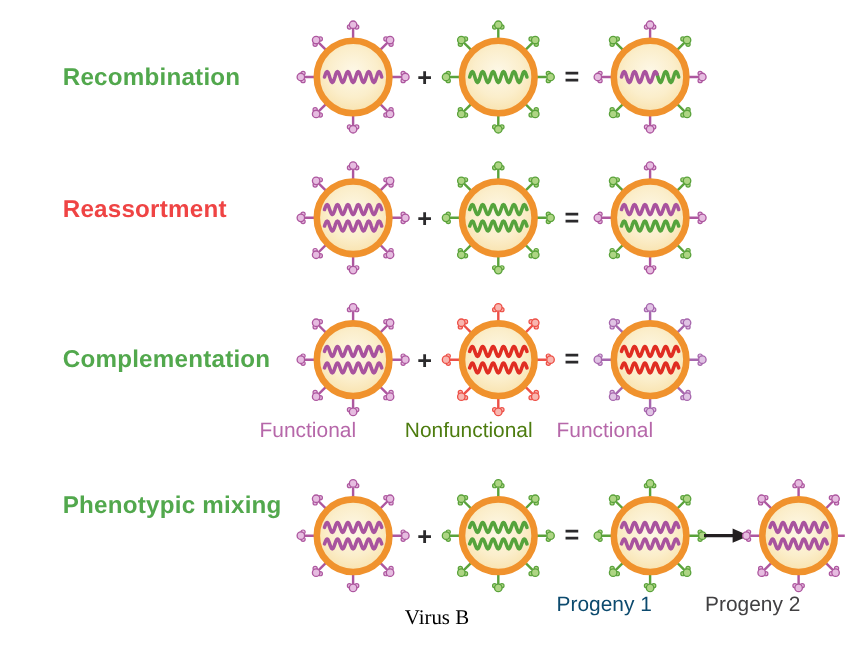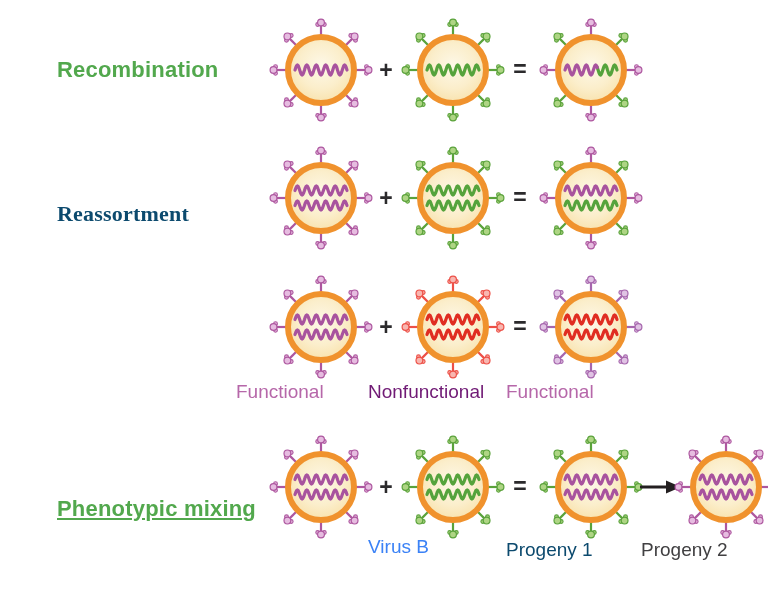--- a/index.html
+++ b/index.html
@@ -158,21 +158,21 @@
         <circle cx="-47.5" cy="0.0" r="3.4" fill="#e6bce0" stroke="#ad579f" stroke-width="1.2"></circle>
         <line x1="-24.0" y1="-24.0" x2="-31.1" y2="-31.1" stroke="#5aa23b" stroke-width="2.2"></line>
         <circle cx="-29.8" cy="-34.5" r="1.9" fill="#aed584" stroke="#5aa23b" stroke-width="1.1"></circle>
         <circle cx="-34.5" cy="-29.8" r="1.9" fill="#aed584" stroke="#5aa23b" stroke-width="1.1"></circle>
         <circle cx="-33.6" cy="-33.6" r="3.4" fill="#aed584" stroke="#5aa23b" stroke-width="1.2"></circle>
         <circle cx="0" cy="0" r="33" fill="url(#grad2)" stroke="#f0922d" stroke-width="6"></circle>
         <path d="M6.3,-2.5L7.1,-0.0L7.9,2.5L8.7,4.3L9.5,5.0L10.2,4.3L11.0,2.5L11.8,0.0L12.6,-2.5L13.4,-4.3L14.2,-5.0L15.0,-4.3L15.8,-2.5L16.5,-0.0L17.3,2.5L18.1,4.3L18.9,5.0L19.7,4.3L20.5,2.5L21.3,0.0L22.1,-2.5L22.8,-4.3L23.6,-5.0L24.4,-4.3L25.2,-2.5L26.0,-0.0" fill="none" stroke="#55a33c" stroke-width="3.2" stroke-linecap="round" stroke-linejoin="round"></path>
         <path d="M-26.0,0.0L-25.2,-2.5L-24.4,-4.3L-23.6,-5.0L-22.8,-4.3L-22.1,-2.5L-21.3,-0.0L-20.5,2.5L-19.7,4.3L-18.9,5.0L-18.1,4.3L-17.3,2.5L-16.5,0.0L-15.8,-2.5L-15.0,-4.3L-14.2,-5.0L-13.4,-4.3L-12.6,-2.5L-11.8,-0.0L-11.0,2.5L-10.2,4.3L-9.5,5.0L-8.7,4.3L-7.9,2.5L-7.1,0.0L-6.3,-2.5L-5.5,-4.3L-4.7,-5.0L-3.9,-4.3L-3.2,-2.5L-2.4,-0.0L-1.6,2.5L-0.8,4.3L0.0,5.0L0.8,4.3L1.6,2.5L2.4,0.0L3.2,-2.5L3.9,-4.3L4.7,-5.0L5.5,-4.3L6.3,-2.5" fill="none" stroke="#a8539e" stroke-width="3.2" stroke-linecap="round" stroke-linejoin="round"></path>
       </svg></div>
 
-  <div class="row-label" style="top: 200px; color: #0c4a6e; font-family: Liberation Serif, serif;">Reassortment</div>
+  <div class="row-label" style="top: 176px; color: #ef4444;">Reassortment</div>
   <div class="virus" style="left:240px;top:146px"><svg width="104" height="104" viewBox="-52 -52 104 104">
         <defs>
           <radialGradient id="grad3" cx="50%" cy="44%" r="62%">
             <stop offset="0%" stop-color="#fdf8e8"></stop>
             <stop offset="55%" stop-color="#fbeecb"></stop>
             <stop offset="100%" stop-color="#f8dfa5"></stop>
           </radialGradient>
         </defs>
         <line x1="0.0" y1="-34.0" x2="0.0" y2="-44.0" stroke="#ad579f" stroke-width="2.2"></line>
         <circle cx="3.3" cy="-45.5" r="1.9" fill="#e6bce0" stroke="#ad579f" stroke-width="1.1"></circle>
@@ -294,20 +294,21 @@
         <circle cx="-47.5" cy="0.0" r="3.4" fill="#e6bce0" stroke="#ad579f" stroke-width="1.2"></circle>
         <line x1="-24.0" y1="-24.0" x2="-31.1" y2="-31.1" stroke="#5aa23b" stroke-width="2.2"></line>
         <circle cx="-29.8" cy="-34.5" r="1.9" fill="#aed584" stroke="#5aa23b" stroke-width="1.1"></circle>
         <circle cx="-34.5" cy="-29.8" r="1.9" fill="#aed584" stroke="#5aa23b" stroke-width="1.1"></circle>
         <circle cx="-33.6" cy="-33.6" r="3.4" fill="#aed584" stroke="#5aa23b" stroke-width="1.2"></circle>
         <circle cx="0" cy="0" r="33" fill="url(#grad5)" stroke="#f0922d" stroke-width="6"></circle>
         <path d="M-26.0,-7.5L-25.2,-9.8L-24.4,-11.4L-23.6,-12.0L-22.8,-11.4L-22.1,-9.8L-21.3,-7.5L-20.5,-5.3L-19.7,-3.6L-18.9,-3.0L-18.1,-3.6L-17.3,-5.2L-16.5,-7.5L-15.8,-9.7L-15.0,-11.4L-14.2,-12.0L-13.4,-11.4L-12.6,-9.8L-11.8,-7.5L-11.0,-5.3L-10.2,-3.6L-9.5,-3.0L-8.7,-3.6L-7.9,-5.2L-7.1,-7.5L-6.3,-9.7L-5.5,-11.4L-4.7,-12.0L-3.9,-11.4L-3.2,-9.8L-2.4,-7.5L-1.6,-5.3L-0.8,-3.6L0.0,-3.0L0.8,-3.6L1.6,-5.2L2.4,-7.5L3.2,-9.7L3.9,-11.4L4.7,-12.0L5.5,-11.4L6.3,-9.8L7.1,-7.5L7.9,-5.3L8.7,-3.6L9.5,-3.0L10.2,-3.6L11.0,-5.2L11.8,-7.5L12.6,-9.7L13.4,-11.4L14.2,-12.0L15.0,-11.4L15.8,-9.8L16.5,-7.5L17.3,-5.3L18.1,-3.6L18.9,-3.0L19.7,-3.6L20.5,-5.2L21.3,-7.5L22.1,-9.7L22.8,-11.4L23.6,-12.0L24.4,-11.4L25.2,-9.8L26.0,-7.5" fill="none" stroke="#a8539e" stroke-width="3.2" stroke-linecap="round" stroke-linejoin="round"></path>
         <path d="M-26.0,7.5L-25.2,5.3L-24.4,3.6L-23.6,3.0L-22.8,3.6L-22.1,5.2L-21.3,7.5L-20.5,9.7L-19.7,11.4L-18.9,12.0L-18.1,11.4L-17.3,9.8L-16.5,7.5L-15.8,5.3L-15.0,3.6L-14.2,3.0L-13.4,3.6L-12.6,5.2L-11.8,7.5L-11.0,9.7L-10.2,11.4L-9.5,12.0L-8.7,11.4L-7.9,9.8L-7.1,7.5L-6.3,5.3L-5.5,3.6L-4.7,3.0L-3.9,3.6L-3.2,5.2L-2.4,7.5L-1.6,9.7L-0.8,11.4L0.0,12.0L0.8,11.4L1.6,9.8L2.4,7.5L3.2,5.3L3.9,3.6L4.7,3.0L5.5,3.6L6.3,5.2L7.1,7.5L7.9,9.7L8.7,11.4L9.5,12.0L10.2,11.4L11.0,9.8L11.8,7.5L12.6,5.3L13.4,3.6L14.2,3.0L15.0,3.6L15.8,5.2L16.5,7.5L17.3,9.7L18.1,11.4L18.9,12.0L19.7,11.4L20.5,9.8L21.3,7.5L22.1,5.3L22.8,3.6L23.6,3.0L24.4,3.6L25.2,5.2L26.0,7.5" fill="none" stroke="#55a33c" stroke-width="3.2" stroke-linecap="round" stroke-linejoin="round"></path>
       </svg></div>
 
+  <div class="row-label" style="top: 313px; color: rgb(82, 168, 77);">Complementation</div>
   <div class="virus" style="left:240px;top:275px"><svg width="104" height="104" viewBox="-52 -52 104 104">
         <defs>
           <radialGradient id="grad6" cx="50%" cy="44%" r="62%">
             <stop offset="0%" stop-color="#fdf8e8"></stop>
             <stop offset="55%" stop-color="#fbeecb"></stop>
             <stop offset="100%" stop-color="#f8dfa5"></stop>
           </radialGradient>
         </defs>
         <line x1="0.0" y1="-34.0" x2="0.0" y2="-44.0" stroke="#ad579f" stroke-width="2.2"></line>
         <circle cx="3.3" cy="-45.5" r="1.9" fill="#e6bce0" stroke="#ad579f" stroke-width="1.1"></circle>
@@ -429,24 +430,24 @@
         <circle cx="-47.5" cy="0.0" r="3.4" fill="#e0c3e4" stroke="#a666ad" stroke-width="1.2"></circle>
         <line x1="-24.0" y1="-24.0" x2="-31.1" y2="-31.1" stroke="#a666ad" stroke-width="2.2"></line>
         <circle cx="-29.8" cy="-34.5" r="1.9" fill="#e0c3e4" stroke="#a666ad" stroke-width="1.1"></circle>
         <circle cx="-34.5" cy="-29.8" r="1.9" fill="#e0c3e4" stroke="#a666ad" stroke-width="1.1"></circle>
         <circle cx="-33.6" cy="-33.6" r="3.4" fill="#e0c3e4" stroke="#a666ad" stroke-width="1.2"></circle>
         <circle cx="0" cy="0" r="33" fill="url(#grad8)" stroke="#f0922d" stroke-width="6"></circle>
         <path d="M-26.0,-7.5L-25.2,-9.8L-24.4,-11.4L-23.6,-12.0L-22.8,-11.4L-22.1,-9.8L-21.3,-7.5L-20.5,-5.3L-19.7,-3.6L-18.9,-3.0L-18.1,-3.6L-17.3,-5.2L-16.5,-7.5L-15.8,-9.7L-15.0,-11.4L-14.2,-12.0L-13.4,-11.4L-12.6,-9.8L-11.8,-7.5L-11.0,-5.3L-10.2,-3.6L-9.5,-3.0L-8.7,-3.6L-7.9,-5.2L-7.1,-7.5L-6.3,-9.7L-5.5,-11.4L-4.7,-12.0L-3.9,-11.4L-3.2,-9.8L-2.4,-7.5L-1.6,-5.3L-0.8,-3.6L0.0,-3.0L0.8,-3.6L1.6,-5.2L2.4,-7.5L3.2,-9.7L3.9,-11.4L4.7,-12.0L5.5,-11.4L6.3,-9.8L7.1,-7.5L7.9,-5.3L8.7,-3.6L9.5,-3.0L10.2,-3.6L11.0,-5.2L11.8,-7.5L12.6,-9.7L13.4,-11.4L14.2,-12.0L15.0,-11.4L15.8,-9.8L16.5,-7.5L17.3,-5.3L18.1,-3.6L18.9,-3.0L19.7,-3.6L20.5,-5.2L21.3,-7.5L22.1,-9.7L22.8,-11.4L23.6,-12.0L24.4,-11.4L25.2,-9.8L26.0,-7.5" fill="none" stroke="#e02d22" stroke-width="3.2" stroke-linecap="round" stroke-linejoin="round"></path>
         <path d="M-26.0,7.5L-25.2,5.3L-24.4,3.6L-23.6,3.0L-22.8,3.6L-22.1,5.2L-21.3,7.5L-20.5,9.7L-19.7,11.4L-18.9,12.0L-18.1,11.4L-17.3,9.8L-16.5,7.5L-15.8,5.3L-15.0,3.6L-14.2,3.0L-13.4,3.6L-12.6,5.2L-11.8,7.5L-11.0,9.7L-10.2,11.4L-9.5,12.0L-8.7,11.4L-7.9,9.8L-7.1,7.5L-6.3,5.3L-5.5,3.6L-4.7,3.0L-3.9,3.6L-3.2,5.2L-2.4,7.5L-1.6,9.7L-0.8,11.4L0.0,12.0L0.8,11.4L1.6,9.8L2.4,7.5L3.2,5.3L3.9,3.6L4.7,3.0L5.5,3.6L6.3,5.2L7.1,7.5L7.9,9.7L8.7,11.4L9.5,12.0L10.2,11.4L11.0,9.8L11.8,7.5L12.6,5.3L13.4,3.6L14.2,3.0L15.0,3.6L15.8,5.2L16.5,7.5L17.3,9.7L18.1,11.4L18.9,12.0L19.7,11.4L20.5,9.8L21.3,7.5L22.1,5.3L22.8,3.6L23.6,3.0L24.4,3.6L25.2,5.2L26.0,7.5" fill="none" stroke="#e02d22" stroke-width="3.2" stroke-linecap="round" stroke-linejoin="round"></path>
       </svg></div>
   <div class="sublabel functional" style="left: 207px; top: 380px; color: rgb(182, 103, 169);">Functional</div>
-  <div class="sublabel nonfunctional" style="left: 339px; top: 380px; color: #701a75;">Nonfunctional</div>
+  <div class="sublabel nonfunctional" style="left: 339px; top: 380px; color: #4d7c0f;">Nonfunctional</div>
   <div class="sublabel functional" style="left: 477px; top: 380px; color: rgb(182, 103, 169);">Functional</div>
 
-  <div class="row-label" style="top: 495px; color: rgb(82, 168, 77); text-decoration: underline;">Phenotypic mixing</div>
+  <div class="row-label" style="top: 445px; color: rgb(82, 168, 77);">Phenotypic mixing</div>
   <div class="virus" style="left:240px;top:435px"><svg width="104" height="104" viewBox="-52 -52 104 104">
         <defs>
           <radialGradient id="grad9" cx="50%" cy="44%" r="62%">
             <stop offset="0%" stop-color="#fdf8e8"></stop>
             <stop offset="55%" stop-color="#fbeecb"></stop>
             <stop offset="100%" stop-color="#f8dfa5"></stop>
           </radialGradient>
         </defs>
         <line x1="0.0" y1="-34.0" x2="0.0" y2="-44.0" stroke="#ad579f" stroke-width="2.2"></line>
         <circle cx="3.3" cy="-45.5" r="1.9" fill="#e6bce0" stroke="#ad579f" stroke-width="1.1"></circle>
@@ -615,17 +616,17 @@
         <circle cx="-45.5" cy="3.3" r="1.9" fill="#e6bce0" stroke="#ad579f" stroke-width="1.1"></circle>
         <circle cx="-47.5" cy="0.0" r="3.4" fill="#e6bce0" stroke="#ad579f" stroke-width="1.2"></circle>
         <line x1="-24.0" y1="-24.0" x2="-31.1" y2="-31.1" stroke="#ad579f" stroke-width="2.2"></line>
         <circle cx="-29.8" cy="-34.5" r="1.9" fill="#e6bce0" stroke="#ad579f" stroke-width="1.1"></circle>
         <circle cx="-34.5" cy="-29.8" r="1.9" fill="#e6bce0" stroke="#ad579f" stroke-width="1.1"></circle>
         <circle cx="-33.6" cy="-33.6" r="3.4" fill="#e6bce0" stroke="#ad579f" stroke-width="1.2"></circle>
         <circle cx="0" cy="0" r="33" fill="url(#grad12)" stroke="#f0922d" stroke-width="6"></circle>
         <path d="M-26.0,-7.5L-25.2,-9.8L-24.4,-11.4L-23.6,-12.0L-22.8,-11.4L-22.1,-9.8L-21.3,-7.5L-20.5,-5.3L-19.7,-3.6L-18.9,-3.0L-18.1,-3.6L-17.3,-5.2L-16.5,-7.5L-15.8,-9.7L-15.0,-11.4L-14.2,-12.0L-13.4,-11.4L-12.6,-9.8L-11.8,-7.5L-11.0,-5.3L-10.2,-3.6L-9.5,-3.0L-8.7,-3.6L-7.9,-5.2L-7.1,-7.5L-6.3,-9.7L-5.5,-11.4L-4.7,-12.0L-3.9,-11.4L-3.2,-9.8L-2.4,-7.5L-1.6,-5.3L-0.8,-3.6L0.0,-3.0L0.8,-3.6L1.6,-5.2L2.4,-7.5L3.2,-9.7L3.9,-11.4L4.7,-12.0L5.5,-11.4L6.3,-9.8L7.1,-7.5L7.9,-5.3L8.7,-3.6L9.5,-3.0L10.2,-3.6L11.0,-5.2L11.8,-7.5L12.6,-9.7L13.4,-11.4L14.2,-12.0L15.0,-11.4L15.8,-9.8L16.5,-7.5L17.3,-5.3L18.1,-3.6L18.9,-3.0L19.7,-3.6L20.5,-5.2L21.3,-7.5L22.1,-9.7L22.8,-11.4L23.6,-12.0L24.4,-11.4L25.2,-9.8L26.0,-7.5" fill="none" stroke="#a8539e" stroke-width="3.2" stroke-linecap="round" stroke-linejoin="round"></path>
         <path d="M-26.0,7.5L-25.2,5.3L-24.4,3.6L-23.6,3.0L-22.8,3.6L-22.1,5.2L-21.3,7.5L-20.5,9.7L-19.7,11.4L-18.9,12.0L-18.1,11.4L-17.3,9.8L-16.5,7.5L-15.8,5.3L-15.0,3.6L-14.2,3.0L-13.4,3.6L-12.6,5.2L-11.8,7.5L-11.0,9.7L-10.2,11.4L-9.5,12.0L-8.7,11.4L-7.9,9.8L-7.1,7.5L-6.3,5.3L-5.5,3.6L-4.7,3.0L-3.9,3.6L-3.2,5.2L-2.4,7.5L-1.6,9.7L-0.8,11.4L0.0,12.0L0.8,11.4L1.6,9.8L2.4,7.5L3.2,5.3L3.9,3.6L4.7,3.0L5.5,3.6L6.3,5.2L7.1,7.5L7.9,9.7L8.7,11.4L9.5,12.0L10.2,11.4L11.0,9.8L11.8,7.5L12.6,5.3L13.4,3.6L14.2,3.0L15.0,3.6L15.8,5.2L16.5,7.5L17.3,9.7L18.1,11.4L18.9,12.0L19.7,11.4L20.5,9.8L21.3,7.5L22.1,5.3L22.8,3.6L23.6,3.0L24.4,3.6L25.2,5.2L26.0,7.5" fill="none" stroke="#a8539e" stroke-width="3.2" stroke-linecap="round" stroke-linejoin="round"></path>
       </svg></div>
-  <div class="sublabel virus-name" style="left: 339px; top: 535px; color: #3b82f6;">Virus B</div>
+  <div class="sublabel virus-name" style="left: 339px; top: 550px; color: #000000; font-family: Liberation Serif, serif;">Virus B</div>
   <div class="sublabel virus-name" style="left: 477px; top: 538px; color: #0c4a6e;">Progeny 1</div>
   <div class="sublabel virus-name" style="left: 612px; top: 538px; color: rgb(65, 64, 66);">Progeny 2</div>
 
 </div>
 
 </body></html>

